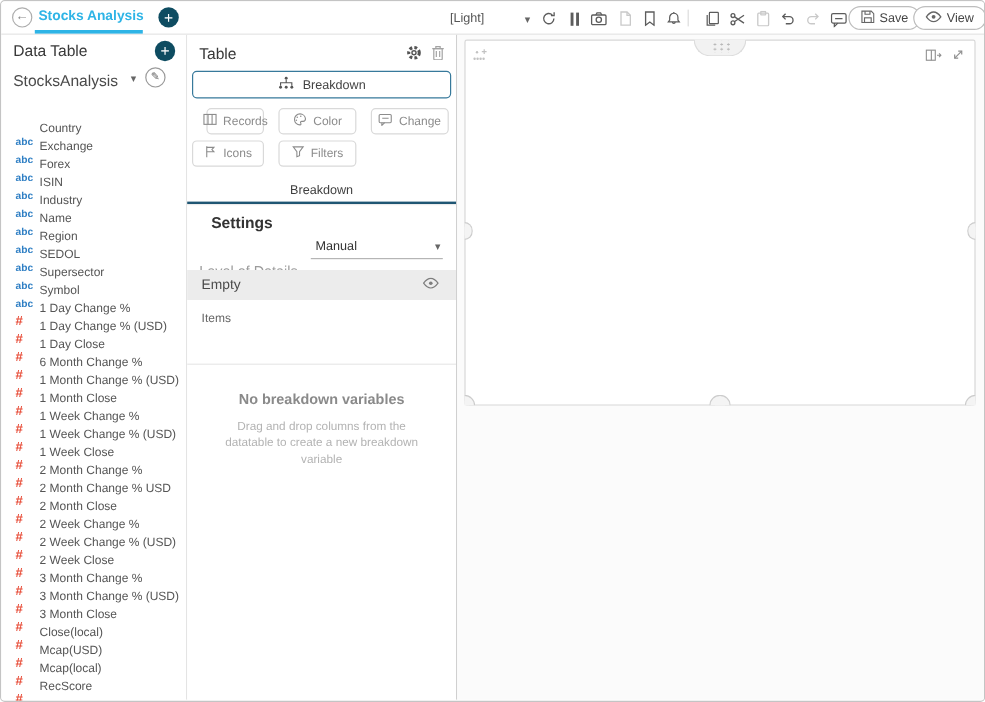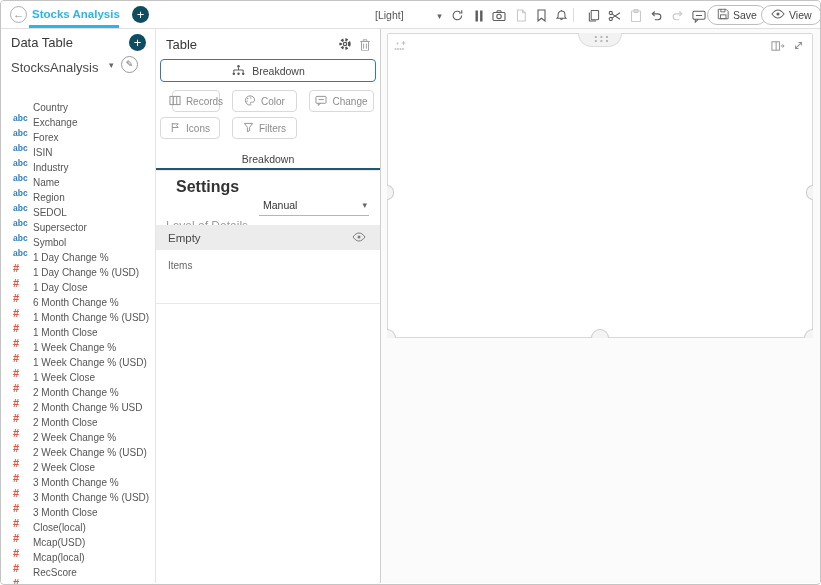--- a/index.html
+++ b/index.html
@@ -55,21 +55,21 @@
   .mbtn { position:absolute; height:22px; border:1px solid #d9d9d9; border-radius:4px; background:#fff; color:#8c8c8c; font-size:10px; display:flex; align-items:center; justify-content:center; gap:5px; font-family:"Liberation Sans",sans-serif; cursor:pointer; }
   .mbtn svg { color:#8c8c8c; }
   .b-records { left:4px;  top:61px; width:48px;margin-left:12px; }
   .b-color   { left:76px; top:61px; width:65px; }
   .b-details { left:153px;top:61px; width:65px; }
   .b-icons   { left:4px;  top:88px; width:60px; }
   .b-filters { left:76px; top:88px; width:65px; }
   .tabs { position:absolute; left:0; right:0; top:119px; height:23px; display:flex; border-bottom:1px solid #ececec; }
   .tab { flex:1; text-align:center; font-size:10.5px; color:#9c9c9c; line-height:22px; cursor:pointer; border-bottom:2px solid transparent; }
   .tab.active { color:#3f3f3f; border-bottom:2px solid #1f5673; }
-  .settings-title { position:absolute; left:10px; top:149px; font-size:16px; font-weight:bold; color:#333;padding-left:10px; }
+  .settings-title { position:absolute; left:10px; top:149px; font-size:13px; font-weight:bold; color:#333;padding-left:10px; }
   .lod-label { position:absolute; left:10px; top:190px; font-size:12px; color:#9c9c9c; }
   .lod-select { position:absolute; left:103px; top:166px; width:110px; height:21px; border-bottom:1px solid #b5b5b5; display:flex; align-items:center; justify-content:space-between; padding:0 2px 0 4px; font-size:10.5px; color:#333; cursor:pointer; }
   .empty-row { position:absolute; left:0; right:0; top:196px; height:25px; background:#ececec; display:flex; align-items:center; justify-content:space-between; padding:0 14px 0 12px; font-size:11.5px; color:#4a4a4a; cursor:pointer; }
   .empty-row svg { color:#7d7d7d; }
   .items-label { position:absolute; left:12px; top:231px; font-size:10px; color:#666; }
   .items-divider { position:absolute; left:0; right:0; top:274px; border-top:1px solid #e8e8e8; }
   .empty-state { position:absolute; left:16px; right:16px; top:297px; text-align:center; }
   .es-title { font-size:12px; font-weight:bold; color:#8a8a8a; margin-bottom:9px; }
   .es-desc { font-size:9.8px; color:#b3b3b3; line-height:1.45; padding:0 8px; }
 
@@ -422,20 +422,24 @@
         <span>Empty</span>
         <span><svg width="14" height="10" viewBox="0 0 14 10" fill="none" stroke="currentColor" stroke-width="1">
               <path d="M1 5c2.1-2.9 4-4 6-4s3.9 1.1 6 4c-2.1 2.9-4 4-6 4S3.1 7.9 1 5z"></path>
               <circle cx="7" cy="5" r="1.5" fill="currentColor" stroke="none"></circle>
             </svg></span>
       </div>
 
       <div class="items-label">Items</div>
       <div class="items-divider"></div>
 
+      <div class="empty-state">
+        <div class="es-title">No breakdown variables</div>
+        <div class="es-desc">Drag and drop columns from the datatable to create a new breakdown variable</div>
+      </div>
     </section>
 
     <section class="canvas">
       <div class="viz">
         <div class="viz-tl-icon">
           <svg width="14" height="14" viewBox="0 0 14 14">
               <g fill="#c2c2c2">
                 <circle cx="4.5" cy="4.5" r="1"></circle>
                 <circle cx="2.5" cy="10" r="1"></circle>
                 <circle cx="5" cy="10" r="1"></circle>

